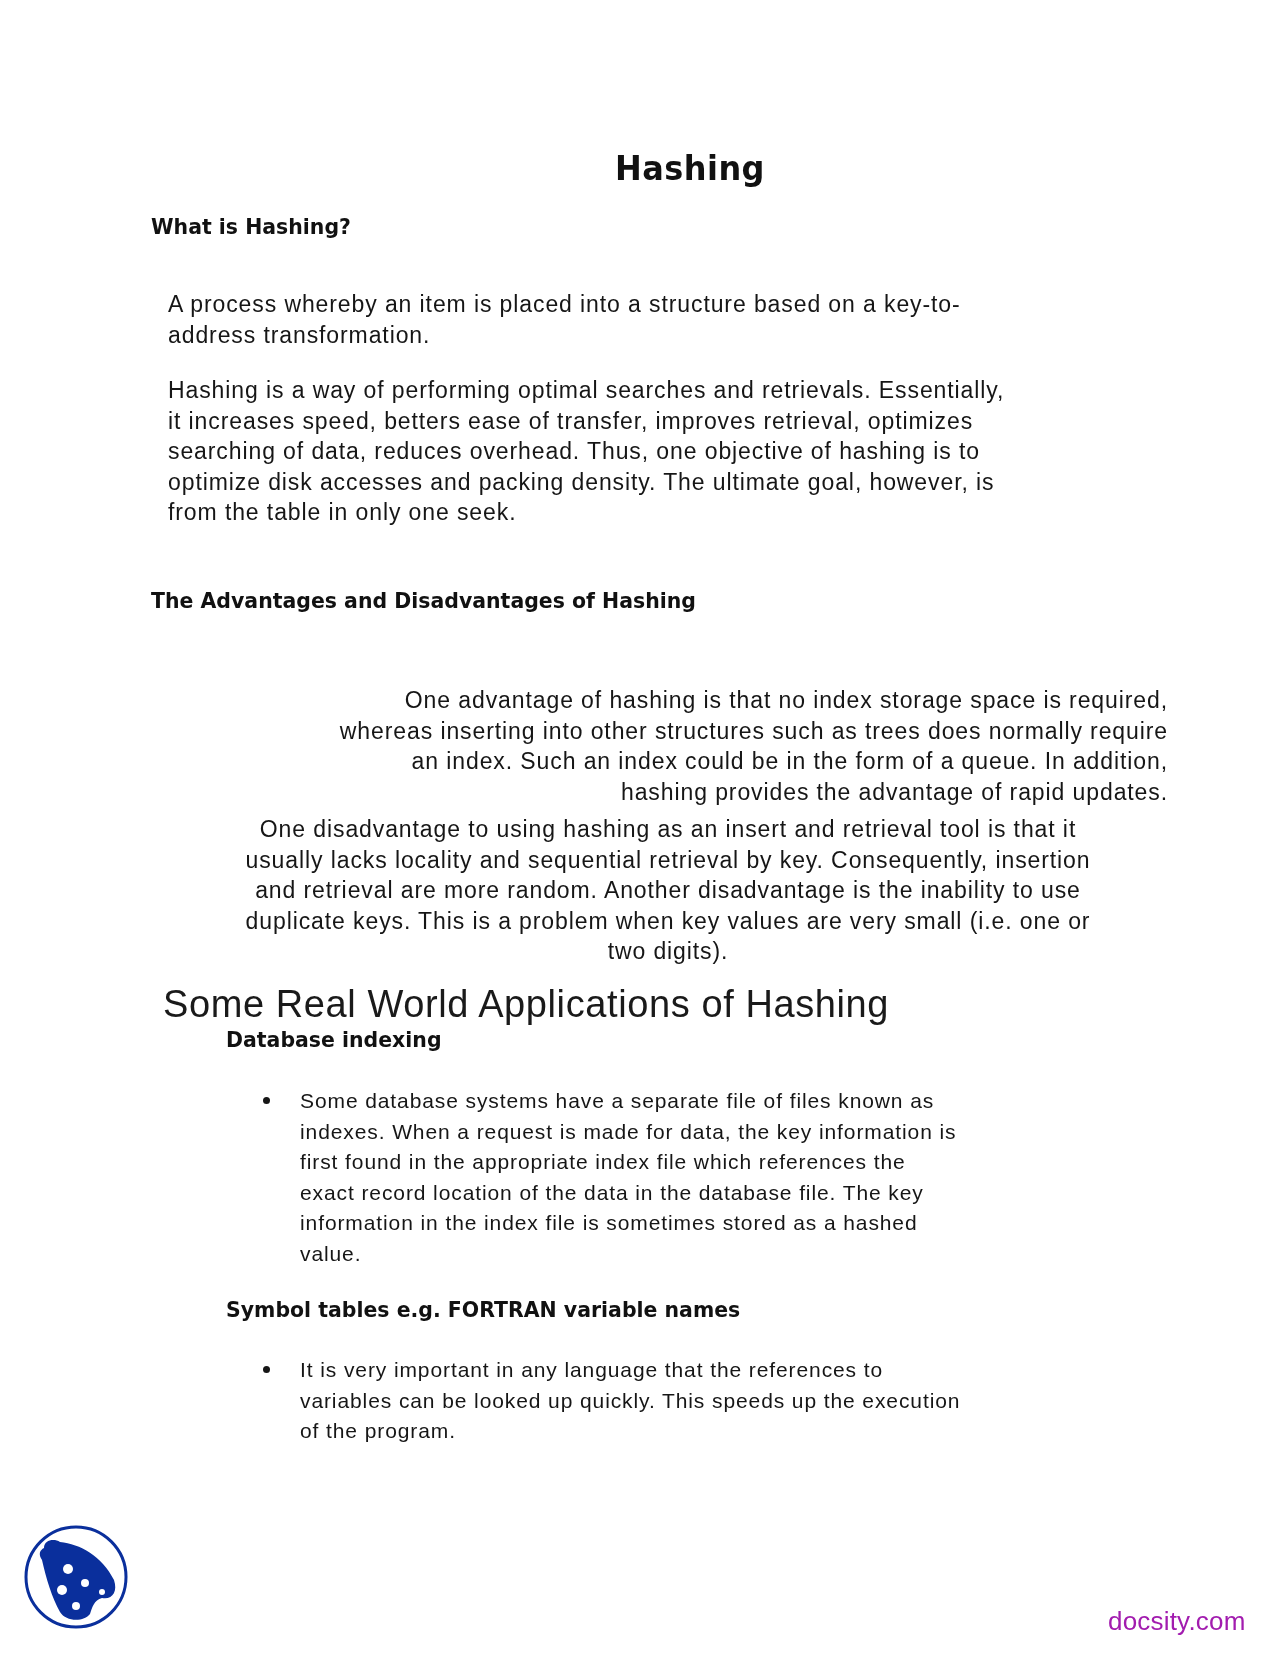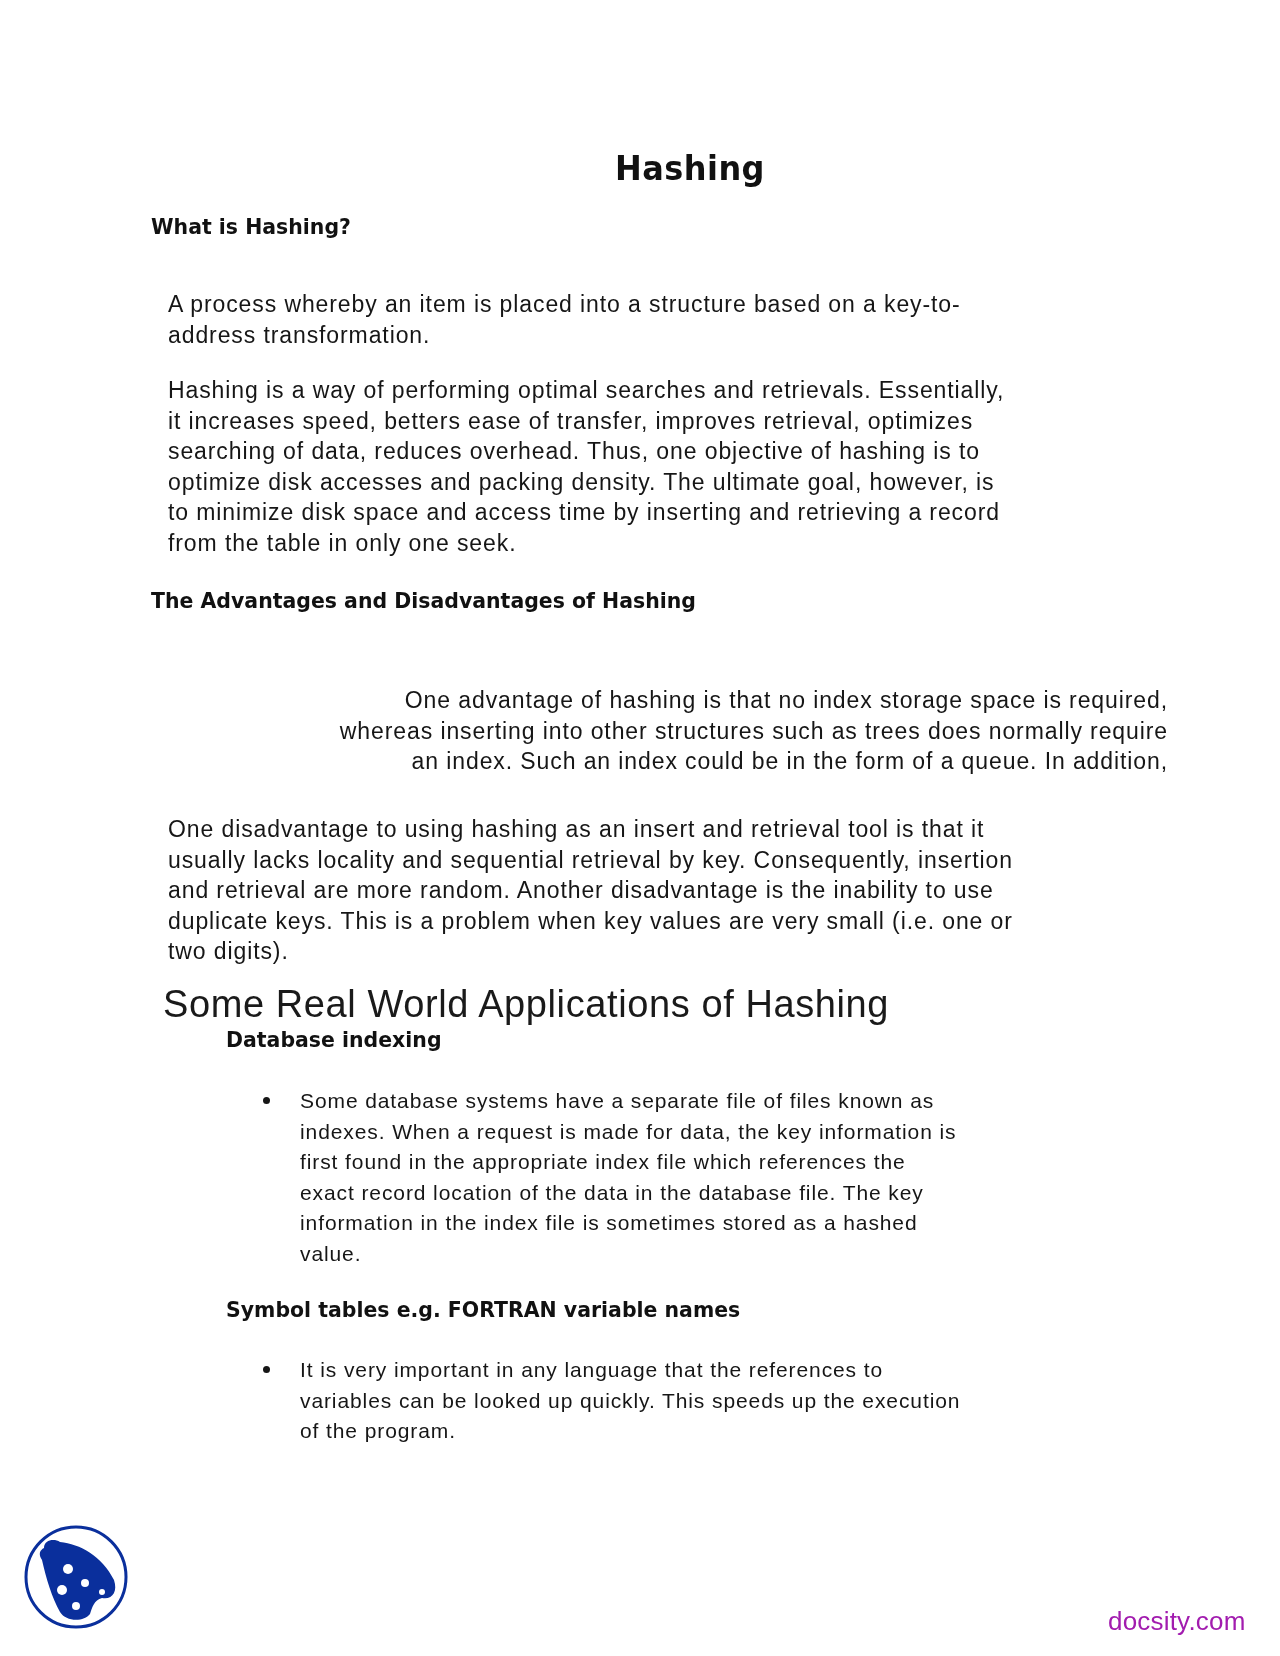--- a/index.html
+++ b/index.html
@@ -84,33 +84,33 @@
   <div class="para" style="top:272px;">
     <span class="ln">A process whereby an item is placed into a structure based on a key-to-</span>
     <span class="ln">address transformation.</span>
   </div>
 
   <div class="para" style="top:358px;">
     <span class="ln">Hashing is a way of performing optimal searches and retrievals.  Essentially,</span>
     <span class="ln">it increases speed, betters ease of transfer, improves retrieval, optimizes</span>
     <span class="ln">searching of data, reduces overhead.  Thus, one objective of hashing is to</span>
     <span class="ln">optimize disk accesses and packing density. The ultimate goal, however, is</span>
-    <span class="ln">to minimize disk space and access time by inserting and retrieving a record</span>
     <span class="ln">from the table in only one seek.</span>
   </div>
 
   <div class="h2" style="top:588px;">The Advantages and Disadvantages of Hashing</div>
 
   <div class="para" style="top:668px;text-align:right;">
     <span class="ln">One advantage of hashing is that no index storage space is required,</span>
     <span class="ln">whereas inserting into other structures such as trees does normally require</span>
     <span class="ln">an index. Such an index could be in the form of a queue. In addition,</span>
+    <span class="ln">hashing provides the advantage of rapid updates.</span>
   </div>
 
-  <div class="para" style="top:797px;">
+  <div class="para" style="top:797px;text-align:center;">
     <span class="ln">One disadvantage to using hashing as an insert and retrieval tool is that it</span>
     <span class="ln">usually lacks locality and sequential retrieval by key. Consequently, insertion</span>
     <span class="ln">and retrieval are more random. Another disadvantage is the inability to use</span>
     <span class="ln">duplicate keys. This is a problem when key values are very small (i.e. one or</span>
     <span class="ln">two digits).</span>
   </div>
 
   <div class="h1">Some Real World Applications of Hashing</div>
 
   <div class="h3" style="top:1027px;">Database indexing</div>

